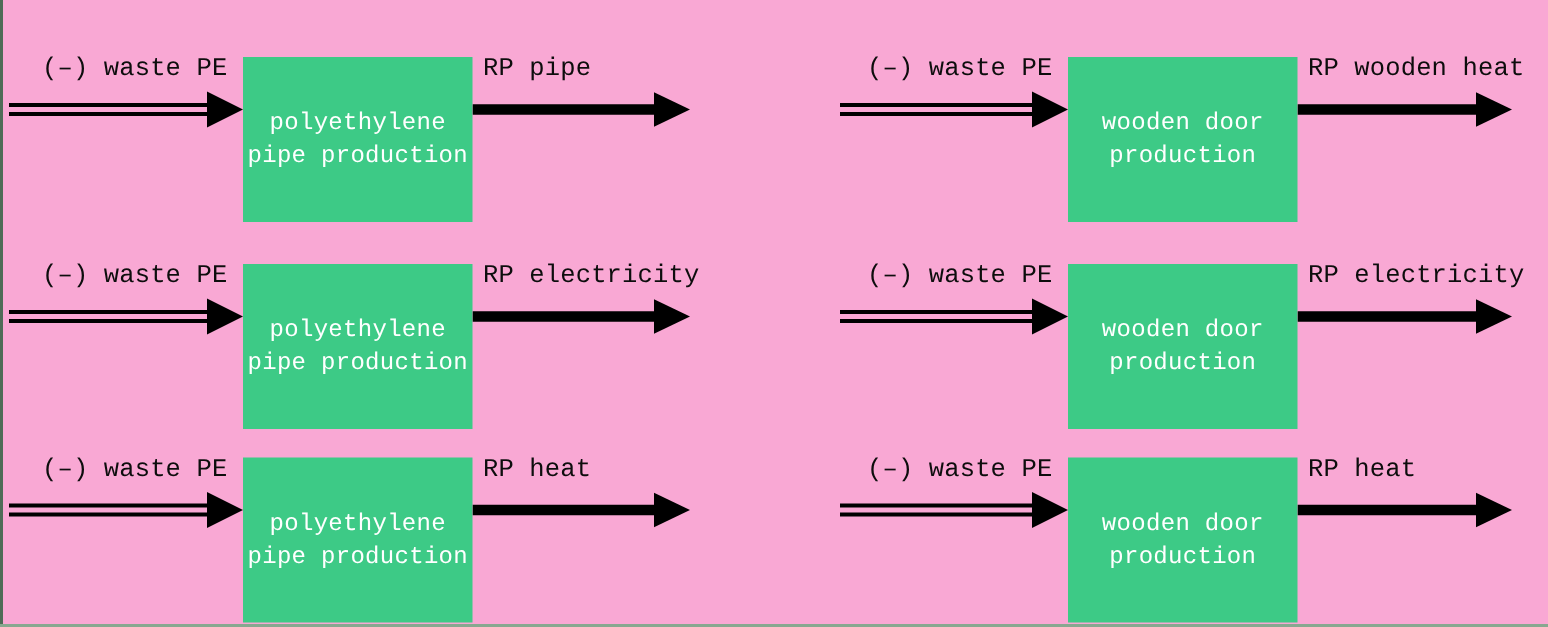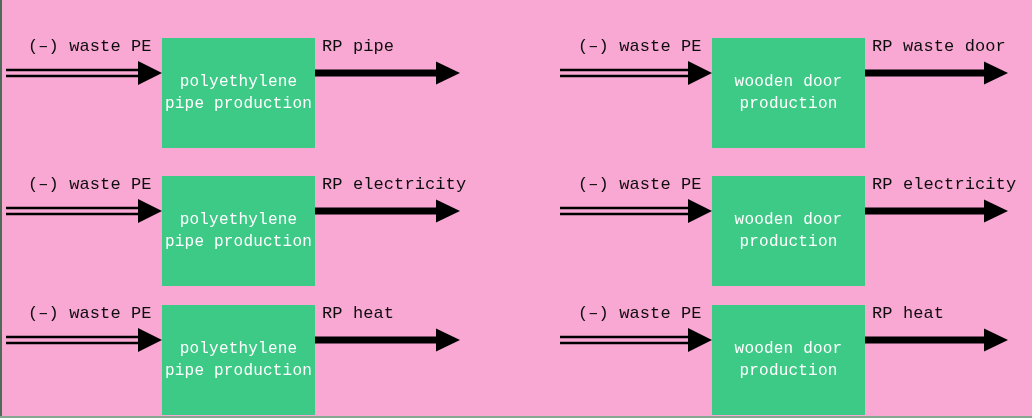--- a/index.html
+++ b/index.html
@@ -94,21 +94,21 @@
       <polygon points="128,1 152,13 128,25" fill="currentColor"></polygon>
     </svg>
     <div class="process-box">
       <span>wooden door</span>
       <span>production</span>
     </div>
     <svg class="out-arrow" width="143" height="26" viewBox="0 0 143 26">
       <rect x="0" y="9.5" width="122" height="7" fill="currentColor"></rect>
       <polygon points="119,1.5 143,13 119,24.5" fill="currentColor"></polygon>
     </svg>
-    <span class="out-label">RP waste door</span>
+    <span class="out-label">RP wooden heat</span>
   </div>
 
   <div class="panel col-l row-2">
     <span class="in-label">(–) waste PE</span>
     <svg class="in-arrow" width="156" height="26" viewBox="0 0 156 26">
       <line x1="0" y1="10" x2="134" y2="10" stroke="currentColor" stroke-width="2.6"></line>
       <line x1="0" y1="16" x2="134" y2="16" stroke="currentColor" stroke-width="2.6"></line>
       <polygon points="132,1 156,13 132,25" fill="currentColor"></polygon>
     </svg>
     <div class="process-box">

